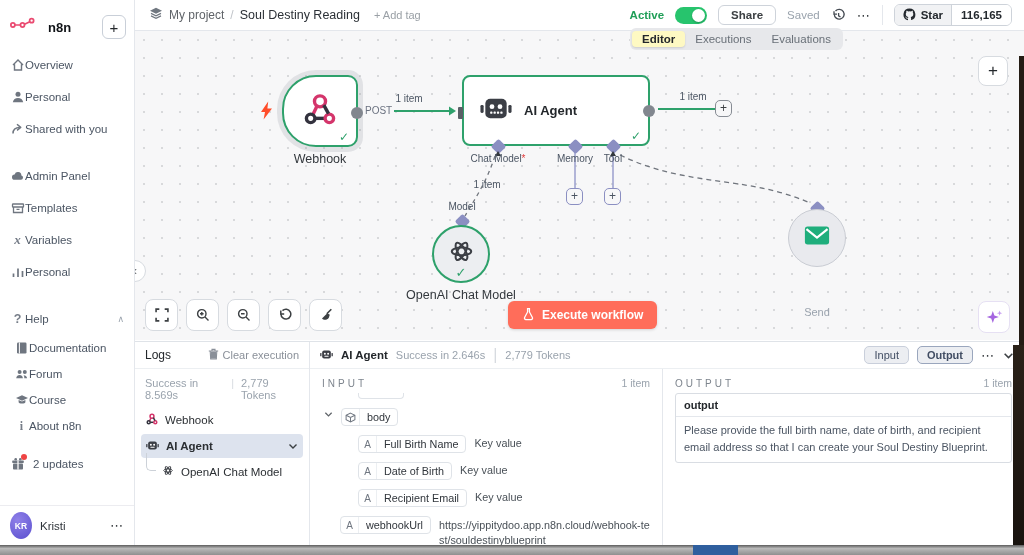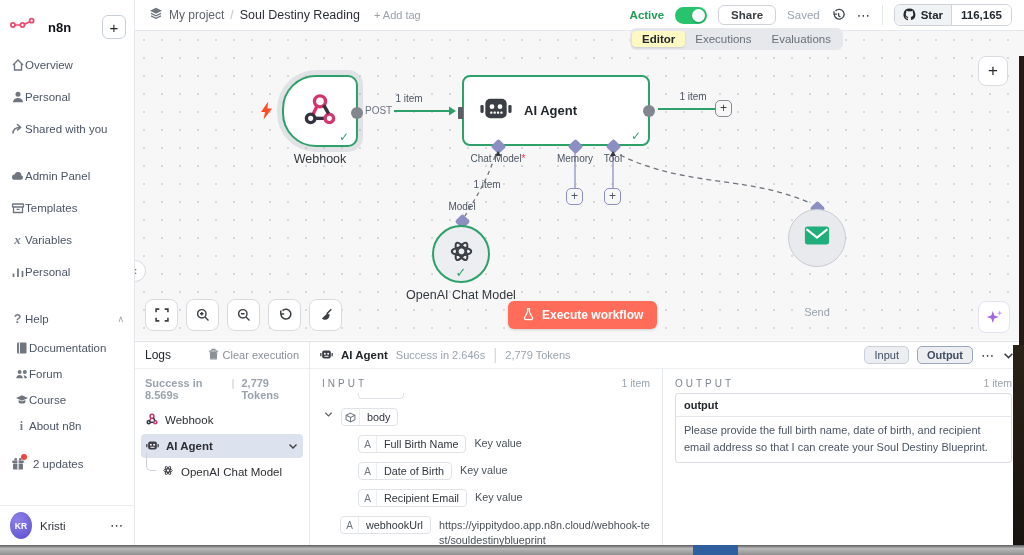--- a/index.html
+++ b/index.html
@@ -82,21 +82,21 @@
   .plus-big{position:absolute;left:843px;top:25px;width:30px;height:30px;background:#fff;border:1px solid #d7dbe0;border-radius:8px;font-size:17px;color:#23272b;display:flex;align-items:center;justify-content:center;cursor:pointer;}
   .sparkle-btn{position:absolute;left:843px;top:270px;width:32px;height:32px;background:#fff;border:1px solid #e6e0f3;border-radius:8px;display:flex;align-items:center;justify-content:center;cursor:pointer;}
   .collapse-btn{position:absolute;left:-11px;top:229px;width:22px;height:22px;border-radius:50%;background:#fff;border:1px solid #d7dbe0;color:#5f6368;font-size:12px;display:flex;align-items:center;justify-content:center;cursor:pointer;z-index:40;}
 
   
   .logs{position:absolute;left:0;top:341px;width:889px;height:204px;background:#fff;border-top:1px solid #dfe3e8;display:flex;}
   .logs-left{width:175px;border-right:1px solid #e4e7ec;display:flex;flex-direction:column;}
   .logs-left-head{height:27px;display:flex;align-items:center;padding:0 10px;border-bottom:1px solid #eceff2;}
   .logs-title{font-size:12px;font-weight:400;color:#23272b;flex:1;}
   .clear-exec{display:flex;align-items:center;gap:4px;font-size:11px;color:#8a9099;cursor:pointer;}
-  .logs-summary{display:flex;align-items:flex-start;gap:7px;padding:8px 10px 6px;font-size:11px;color:#9aa3ad;font-weight:bold;}
+  .logs-summary{display:flex;align-items:flex-start;gap:7px;padding:8px 10px 6px;font-size:11px;color:#9aa3ad;}
   .sum-div{color:#d7dbe0;}
   .tree-row{display:flex;align-items:center;gap:7px;height:24px;margin:1px 6px;padding:0 5px;border-radius:4px;font-size:11.5px;color:#2b2f33;cursor:pointer;}
   .tree-row.sel{background:#dde3ee;font-weight:600;}
   .tree-caret{margin-left:auto;color:#5f6368;display:flex;}
   .tree-child{margin-left:22px;position:relative;}
   .tree-elbow{position:absolute;left:-11px;top:-7px;width:10px;height:18px;border-left:1px solid #ccd1d8;border-bottom:1px solid #ccd1d8;border-bottom-left-radius:5px;}
   .logs-right{flex:1;display:flex;flex-direction:column;min-width:0;}
   .logs-right-head{height:27px;display:flex;align-items:center;gap:8px;padding:0 10px;border-bottom:1px solid #eceff2;}
   .lr-node{font-size:11.5px;font-weight:700;color:#23272b;}
   .lr-status{font-size:11px;color:#9aa3ad;}

